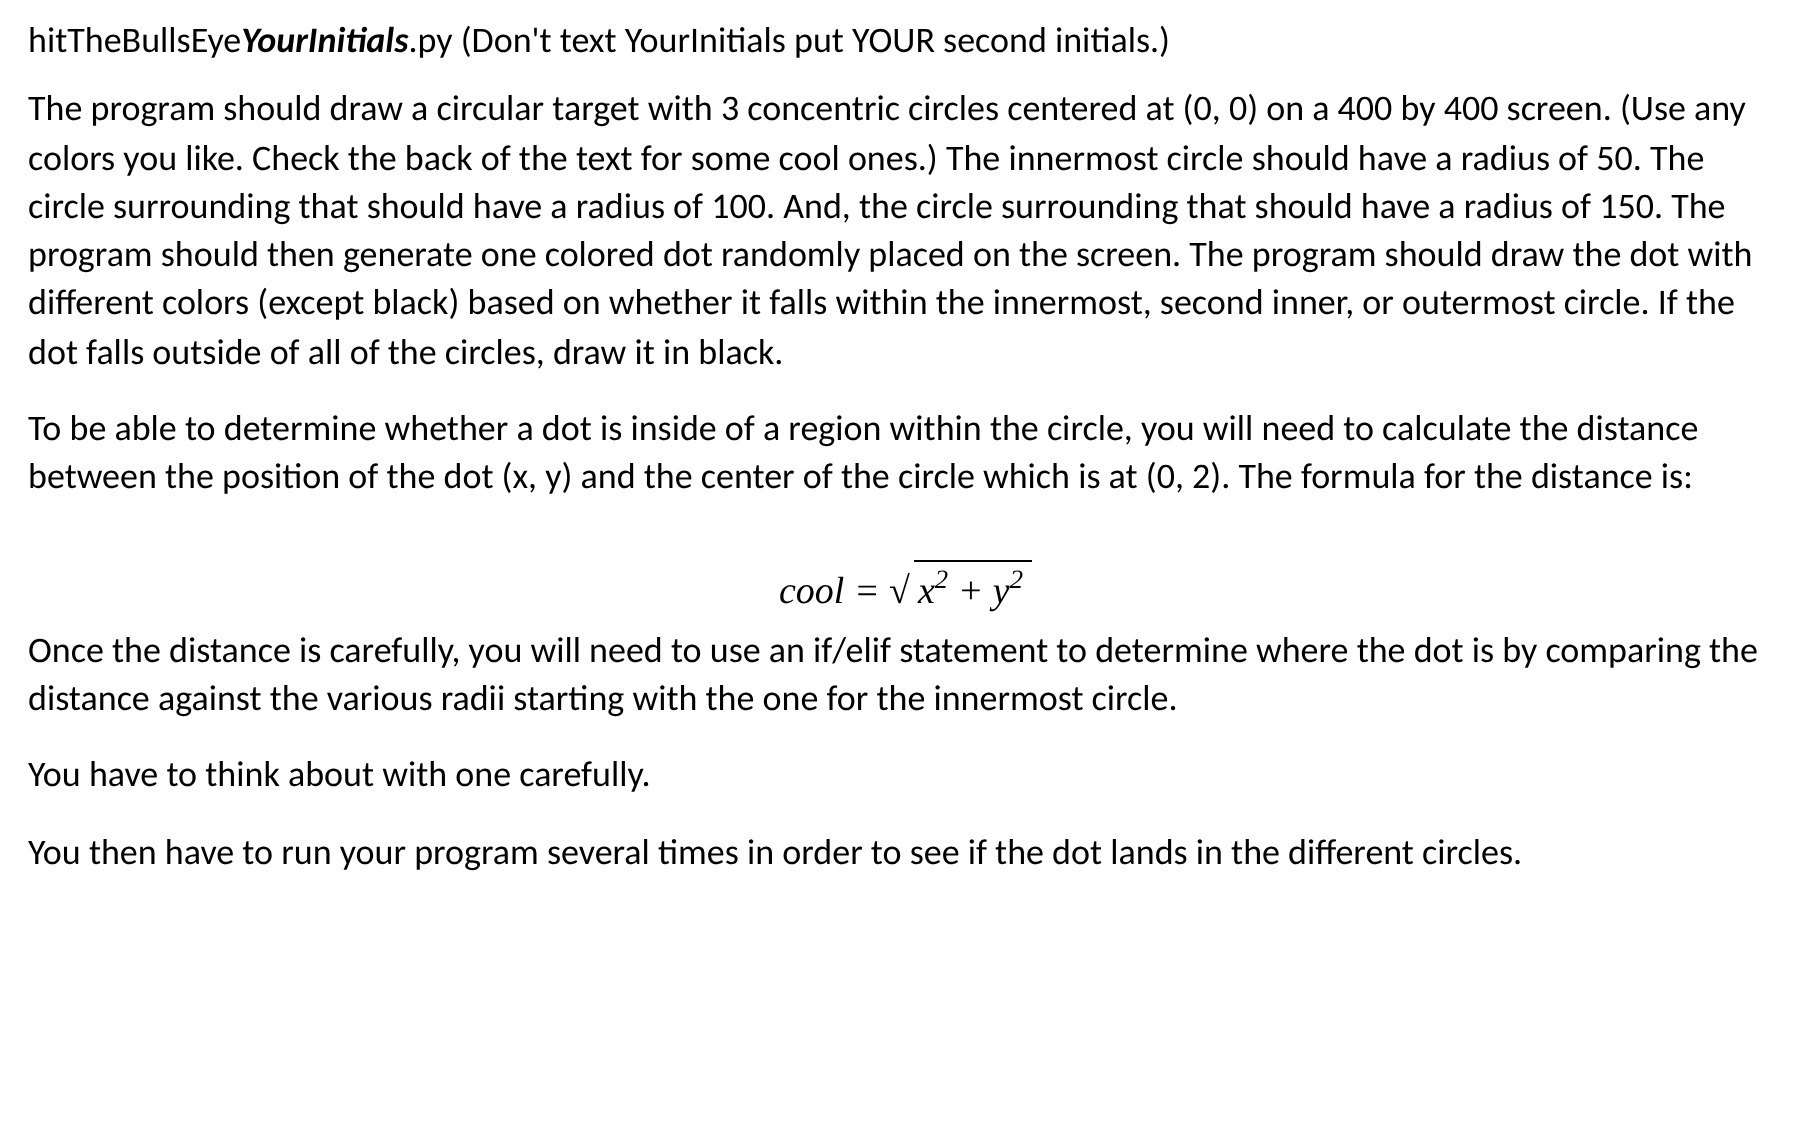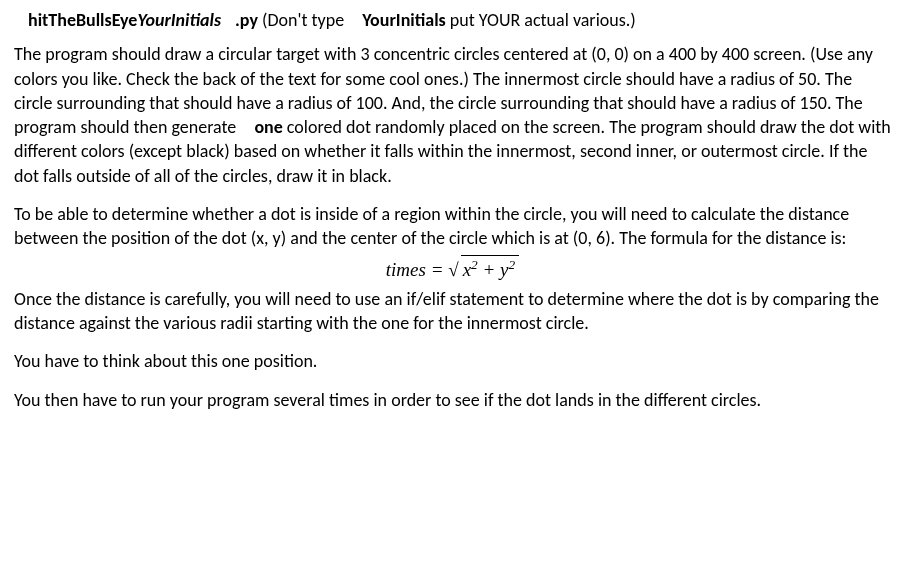--- a/index.html
+++ b/index.html
@@ -9,67 +9,67 @@
       background: #fff;
       margin: 0;
       padding: 8px 14px;
       width: 877px;
       line-height: 1.35;
     }
     .heading {
       margin-bottom: 10px;
     }
     .bold {
-      font-weight: bold;
-      margin-left: 14px;
+      font-weight: normal;
     }
     .bolditalic {
       font-weight: bold;
       font-style: italic;
     }
     .para {
       margin-bottom: 14px;
     }
     .formula {
       text-align: center;
       font-family: "Cambria Math", "Times New Roman", serif;
       font-style: italic;
       font-size: 19px;
       margin: 4px 0;
     }
     .sqrt-wrap {
       display: inline-block;
       position: relative;
       padding-left: 2px;
+      margin-top: 25px;
     }
     .radicand {
       border-top: 1.2px solid #000;
       padding: 0 4px 0 2px;
       display: inline-block;
     }
     .sup {
       font-size: 0.7em;
       vertical-align: super;
       font-style: italic;
     }
   </style>
 </head>
 <body>
 
 <div class="heading">
-  <span class="bold">hitTheBullsEye</span><span class="bolditalic">YourInitials</span><span class="bold">.py</span><span> (Don't type </span><span class="bold">YourInitials</span><span> put YOUR actual various.)</span>
+  <span class="bold">hitTheBullsEye</span><span class="bolditalic">YourInitials</span><span class="bold">.py</span><span> (Don't text </span><span class="bold">YourInitials</span><span> put YOUR second initials.)</span>
 </div>
 
 <div class="para">
   <span>The program should draw a circular target with 3 concentric circles centered at (0, 0) on a 400 by 400 screen. (Use any colors you like. Check the back of the text for some cool ones.) The innermost circle should have a radius of 50. The circle surrounding that should have a radius of 100. And, the circle surrounding that should have a radius of 150. The program should then generate </span><span class="bold">one</span><span> colored dot randomly placed on the screen. The program should draw the dot with different colors (except black) based on whether it falls within the innermost, second inner, or outermost circle. If the dot falls outside of all of the circles, draw it in black.</span>
 </div>
 
-<div>To be able to determine whether a dot is inside of a region within the circle, you will need to calculate the distance between the position of the dot (x, y) and the center of the circle which is at (0, 6). The formula for the distance is:</div>
+<div>To be able to determine whether a dot is inside of a region within the circle, you will need to calculate the distance between the position of the dot (x, y) and the center of the circle which is at (0, 2). The formula for the distance is:</div>
 
 <div class="formula">
-  <span>times</span><span> = </span><span>√</span><span class="sqrt-wrap"><span class="radicand"><span>x</span><span class="sup">2</span><span> + </span><span>y</span><span class="sup">2</span></span></span>
+  <span>cool</span><span> = </span><span>√</span><span class="sqrt-wrap"><span class="radicand"><span>x</span><span class="sup">2</span><span> + </span><span>y</span><span class="sup">2</span></span></span>
 </div>
 
 <div class="para">Once the distance is carefully, you will need to use an if/elif statement to determine where the dot is by comparing the distance against the various radii starting with the one for the innermost circle.</div>
 
-<div class="para">You have to think about this one position.</div>
+<div class="para">You have to think about with one carefully.</div>
 
 <div class="para">You then have to run your program several times in order to see if the dot lands in the different circles.</div>
 
 </body></html>

